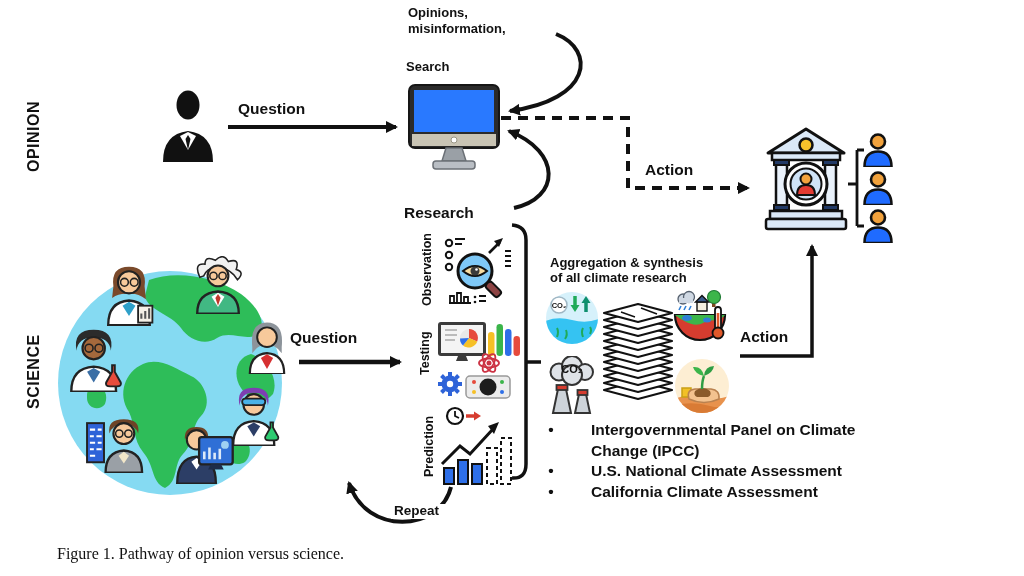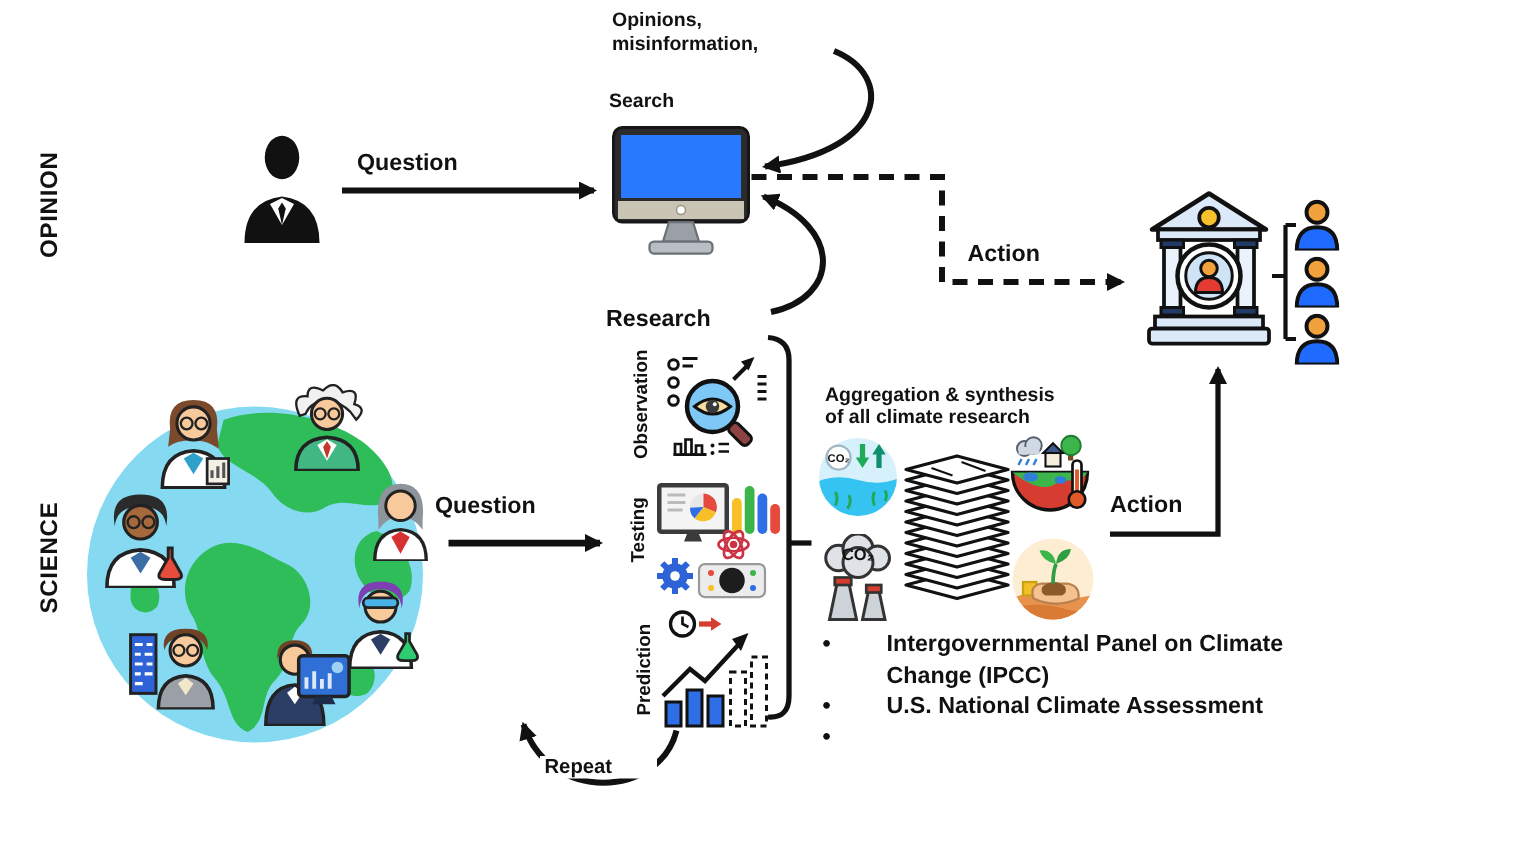--- a/index.html
+++ b/index.html
@@ -258,21 +258,21 @@
     <polygon points="36,7.5 43,12 36,16.5" fill="#d63c2f"></polygon>
     <path d="M4,60 L22,42 L32,50 L55,25" stroke="#111" stroke-width="3" fill="none"></path>
     <polygon points="61,18 50,22 56,30" fill="#111"></polygon>
     <rect x="6" y="64" width="10" height="16" fill="#2e6fe8" stroke="#111" stroke-width="2"></rect>
     <rect x="20" y="56" width="10" height="24" fill="#2e6fe8" stroke="#111" stroke-width="2"></rect>
     <rect x="34" y="60" width="10" height="20" fill="#2e6fe8" stroke="#111" stroke-width="2"></rect>
     <rect x="49" y="44" width="10" height="36" fill="#fff" stroke="#111" stroke-width="2" stroke-dasharray="4 3"></rect>
     <rect x="63" y="34" width="10" height="46" fill="#fff" stroke="#111" stroke-width="2" stroke-dasharray="4 3"></rect>
   </svg>
 
-  <div class="lbl repeat-lbl" style="left:360px;top:504px;width:72px;">Repeat</div>
+  <div class="lbl repeat-lbl" style="left:391px;top:504px;width:72px;">Repeat</div>
 
   <div class="lbl aggtitle" style="left:550px;top:255px;width:180px;">
     <div>Aggregation &amp; synthesis</div>
     <div>of all climate research</div>
   </div>
 
   <svg class="icon" style="left:545px;top:291px;" width="54" height="54" viewBox="0 0 54 54">
     <defs>
         <clipPath id="ccclip">
           <circle cx="27" cy="27" r="26"></circle>
@@ -366,19 +366,21 @@
     <div class="bullet-row">
       <span class="bdot">•</span>
       <span class="btxt">Intergovernmental Panel on Climate Change (IPCC)</span>
     </div>
     <div class="bullet-row">
       <span class="bdot">•</span>
       <span class="btxt">U.S. National Climate Assessment</span>
     </div>
     <div class="bullet-row">
       <span class="bdot">•</span>
+      <span class="btxt">California Climate Assessment</span>
     </div>
   </div>
 
   <div class="lbl" style="left:740px;top:328px;width:68px;font-size:15.5px;">Action</div>
 
+  <div class="caption" style="left:57px;top:545px;">Figure 1. Pathway of opinion versus science.</div>
 
 </div>
 
 </body></html>

